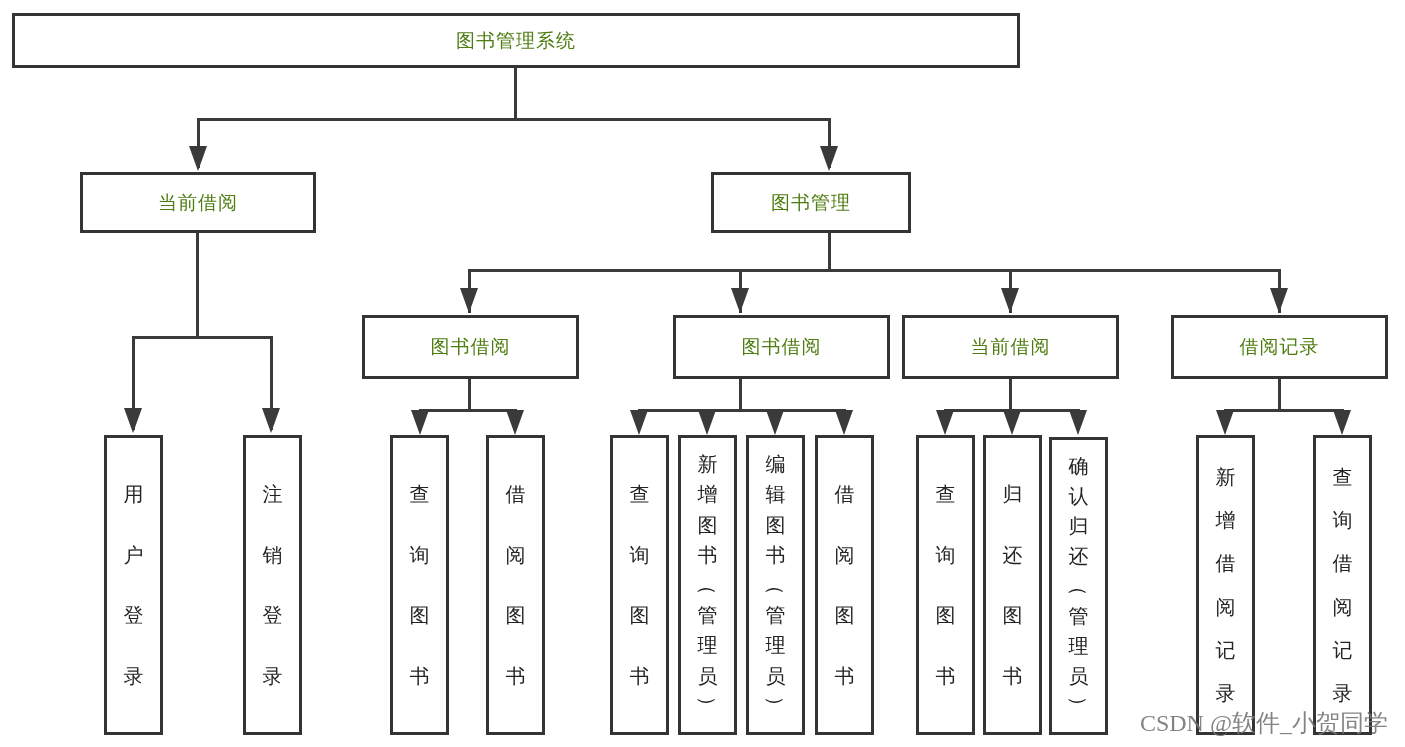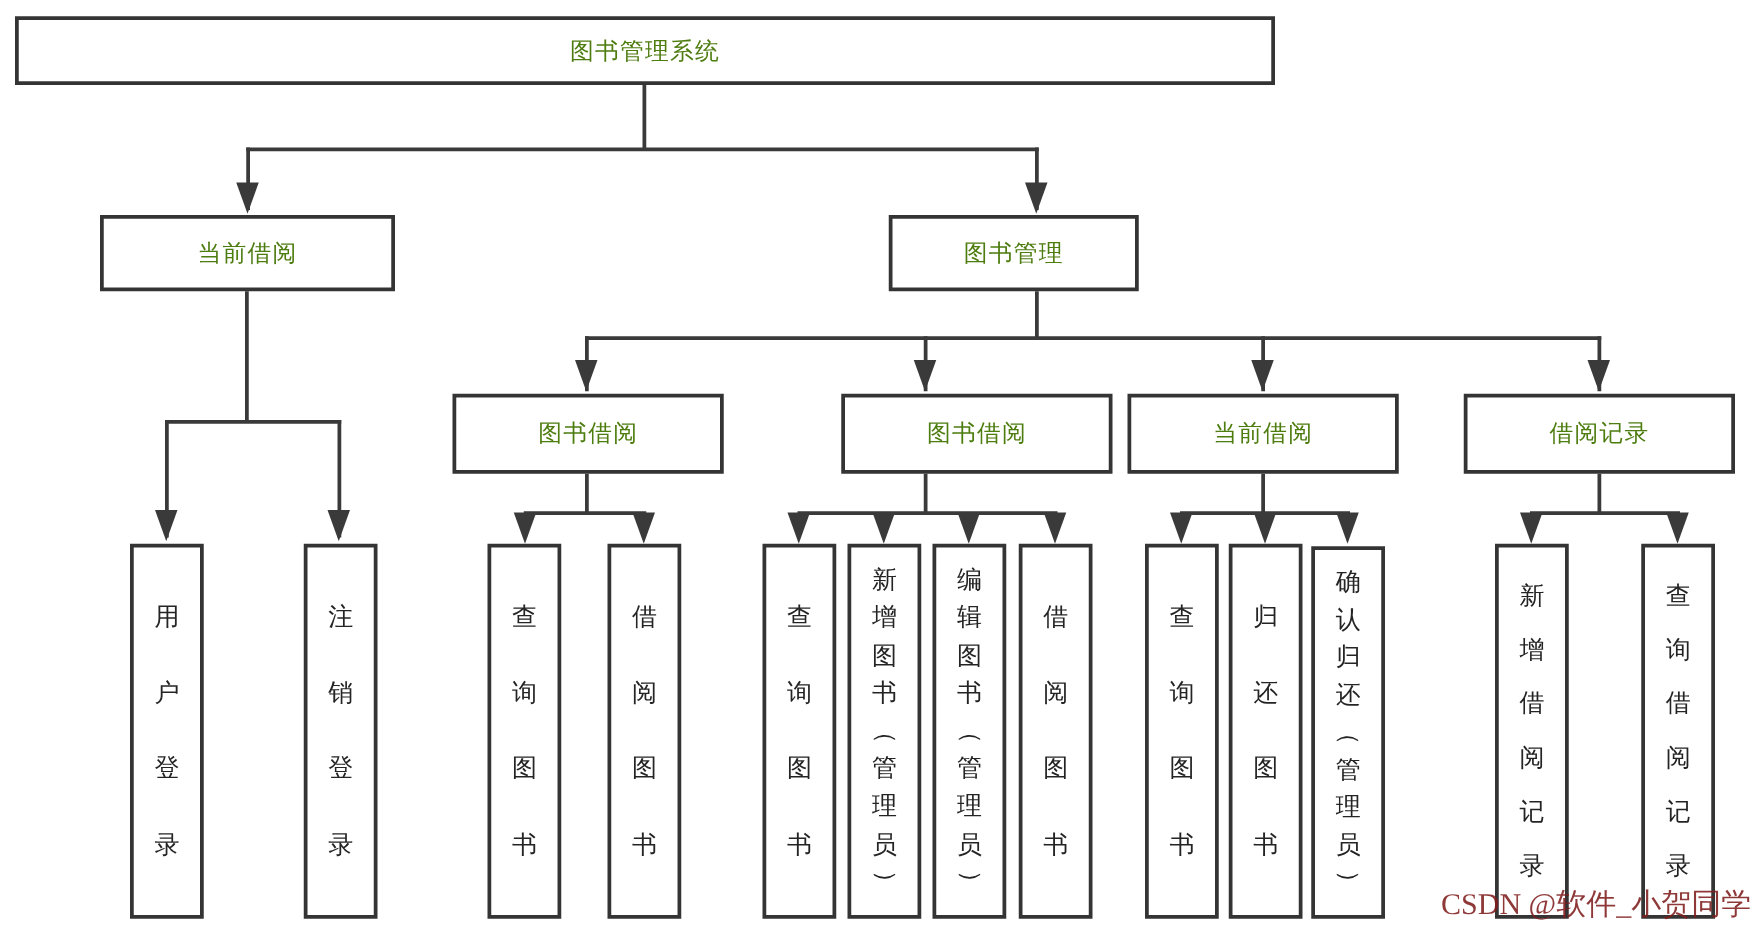--- a/index.html
+++ b/index.html
@@ -38,23 +38,23 @@
     align-items:center;justify-content:space-evenly;
     padding:6px 0;box-sizing:border-box;
   }
   .vtext span{
     font-size:20px;line-height:1;
     color:#242424;
   }
   .vtext span.rot{transform:rotate(90deg);}
   .watermark{
     position:absolute;
-    top:707px;right:4px;
+    top:707px;right:17px;
     font-size:24px;
-    color:#7f1d1d;
+    color:#737373;
     opacity:.88;
     z-index:5;
     white-space:nowrap;
   }
 </style>
 </head>
 <body>
 
 <div id="canvas">
 

